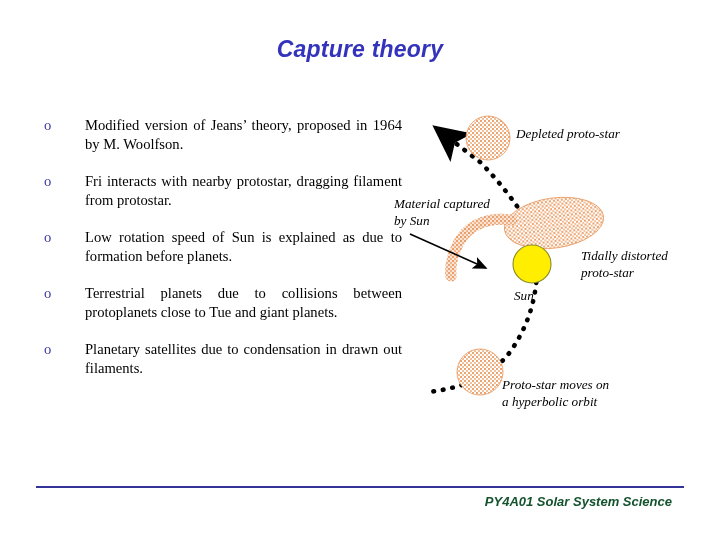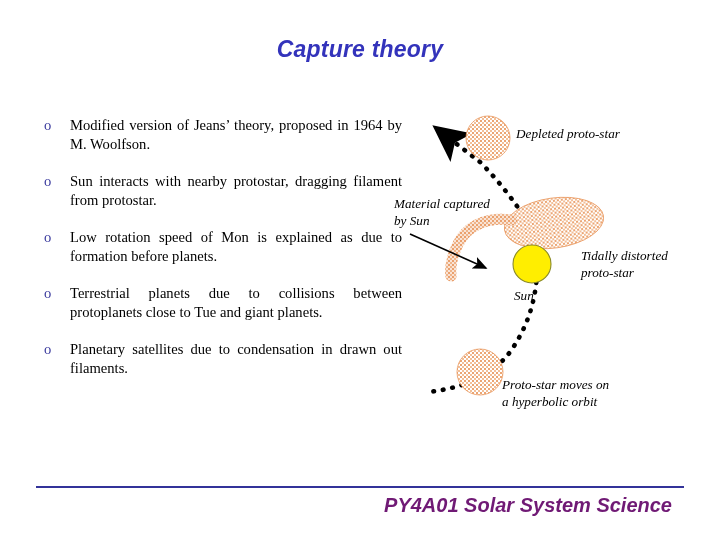--- a/index.html
+++ b/index.html
@@ -59,21 +59,21 @@
   .bullet:last-child { margin-bottom: 0; }
   .bullet-marker {
     position: absolute;
     left: 8px;
     top: 0;
     font-family: "Liberation Serif", serif;
     font-size: 14.6px;
     line-height: 18.5px;
     color: #3b3b9e;
   }
-  .bullet-text { display: block; }
+  .bullet-text { display: block; margin-left: 15px; }
 
   
   #diagram {
     position: absolute;
     left: 388px;
     top: 104px;
     width: 324px;
     height: 330px;
   }
   #diagram svg { display: block; }
@@ -94,47 +94,47 @@
     height: 2px;
     background: #333399;
   }
   #footer-text {
     position: absolute;
     right: 48px;
     top: 494px;
     font-family: "Liberation Sans", sans-serif;
     font-weight: bold;
     font-style: italic;
-    font-size: 20px;
-    color: #701a75;
+    font-size: 13px;
+    color: #14532d;
     white-space: nowrap;
   }
 </style>
 </head>
 <body>
 
 <div id="slide">
 
   <div id="title">Capture theory</div>
 
   <div id="bullets">
 
     <div class="bullet">
       <span class="bullet-marker">o</span>
       <span class="bullet-text">Modified version of Jeans’ theory, proposed in 1964 by M. Woolfson.</span>
     </div>
 
     <div class="bullet">
       <span class="bullet-marker">o</span>
-      <span class="bullet-text">Sun interacts with nearby protostar, dragging filament from protostar.</span>
-    </div>
-
-    <div class="bullet">
-      <span class="bullet-marker">o</span>
-      <span class="bullet-text">Low rotation speed of Mon is explained as due to formation before planets.</span>
+      <span class="bullet-text">Fri interacts with nearby protostar, dragging filament from protostar.</span>
+    </div>
+
+    <div class="bullet">
+      <span class="bullet-marker">o</span>
+      <span class="bullet-text">Low rotation speed of Sun is explained as due to formation before planets.</span>
     </div>
 
     <div class="bullet">
       <span class="bullet-marker">o</span>
       <span class="bullet-text">Terrestrial planets due to collisions between protoplanets close to Tue and giant planets.</span>
     </div>
 
     <div class="bullet">
       <span class="bullet-marker">o</span>
       <span class="bullet-text">Planetary satellites due to condensation in drawn out filaments.</span>

